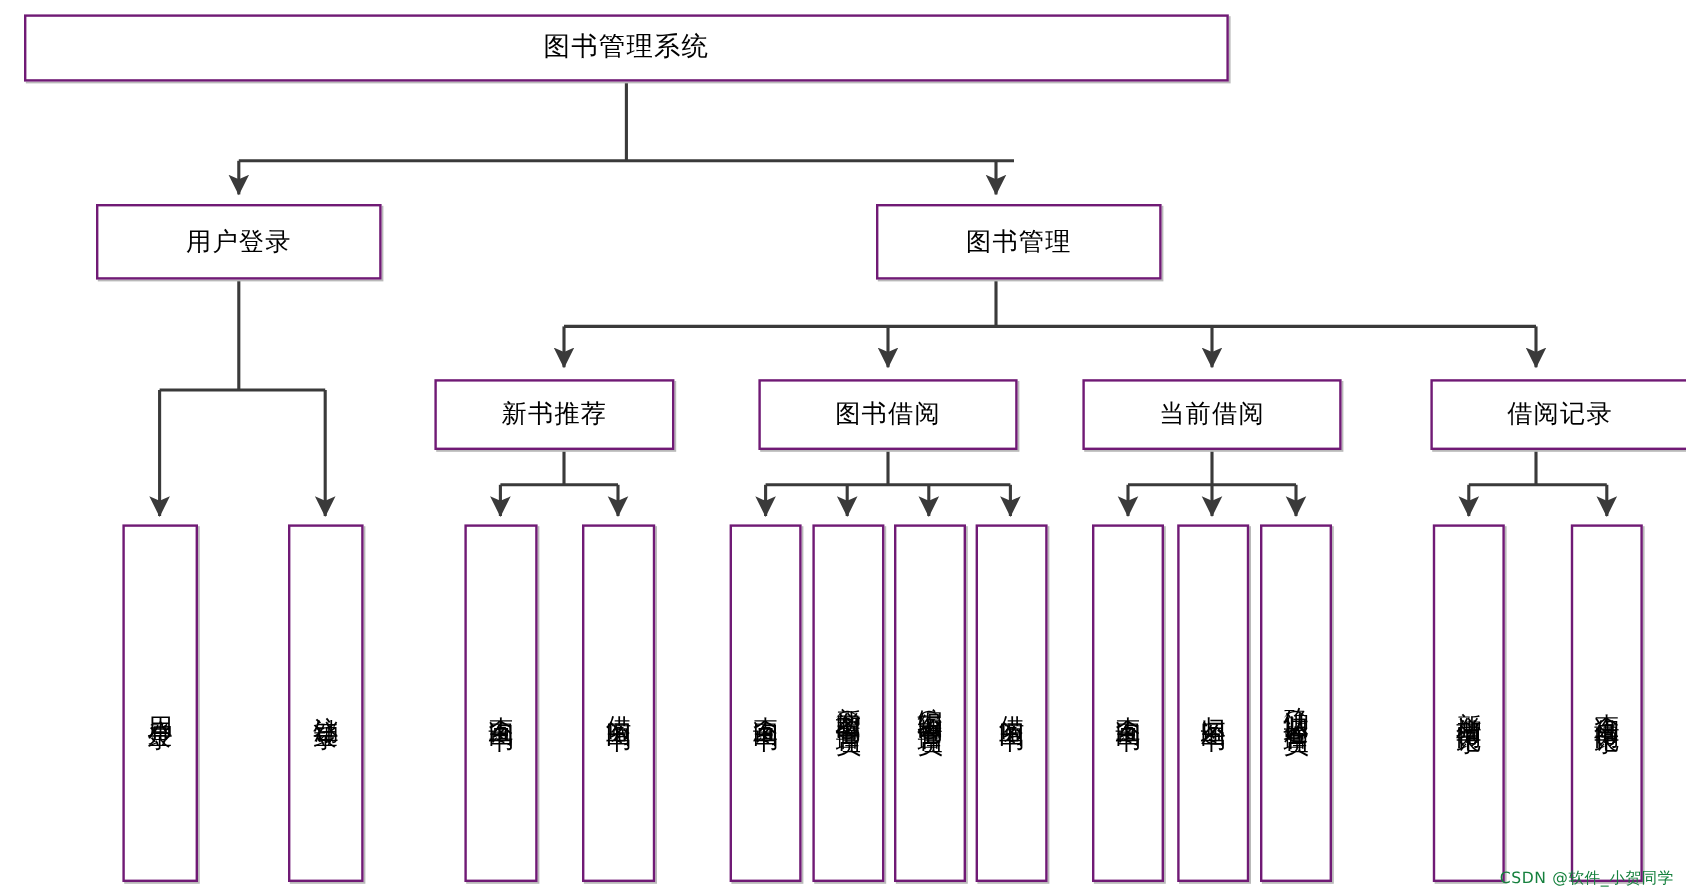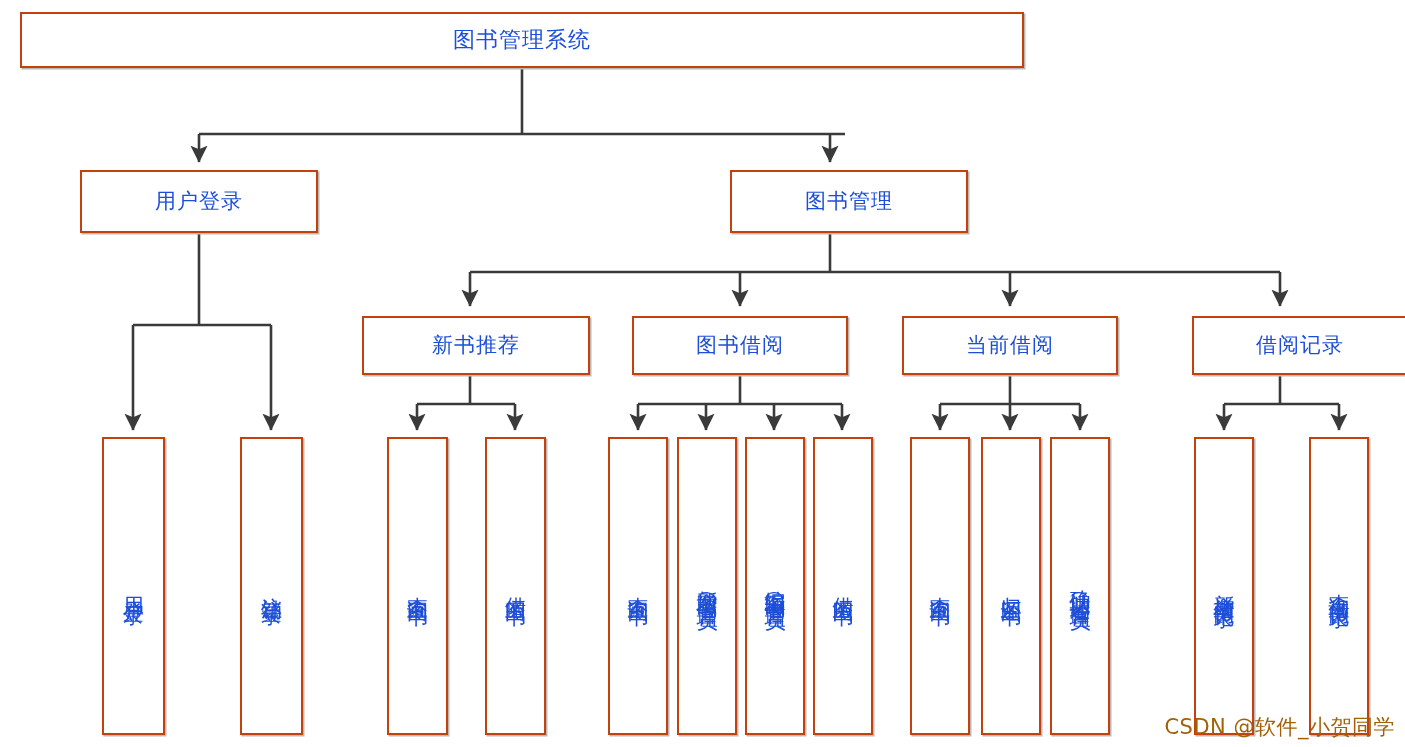--- a/index.html
+++ b/index.html
@@ -22,26 +22,26 @@
     left: 0;
     top: 0;
     width: 1405px;
     height: 747px;
     pointer-events: none;
   }
   .node {
     position: absolute;
     box-sizing: border-box;
     background: #ffffff;
-    border: 2px solid #c2410c;
+    border: 2px solid #701a75;
     box-shadow: 1.5px 1.5px 0 0 #b9b9b9;
     display: flex;
     align-items: center;
     justify-content: center;
-    color: #1d4ed8;
+    color: #000000;
   }
   .node.h {
     font-size: 21px;
     letter-spacing: 1px;
     line-height: 1.2;
   }
   .node.v {
     font-size: 21px;
     letter-spacing: 1px;
   }
@@ -52,22 +52,22 @@
     line-height: 1.05;
     white-space: nowrap;
   }
   .node.root {
     font-size: 22px;
   }
   #watermark {
     position: absolute;
     right: 10px;
     bottom: 6px;
-    font-size: 21px;
-    color: #a16207;
+    font-size: 13px;
+    color: #15803d;
     letter-spacing: 0.5px;
     white-space: nowrap;
     user-select: none;
   }
 </style>
 </head>
 <body>
 
 <div id="stage">
 
@@ -125,21 +125,21 @@
     <span>图书管理系统</span>
   </div>
 
   <div class="node h" style="left:80px; top:170px; width:238px; height:63px;">
     <span>用户登录</span>
   </div>
   <div class="node h" style="left:730px; top:170px; width:238px; height:63px;">
     <span>图书管理</span>
   </div>
 
-  <div class="node h" style="left:362px; top:316px; width:228px; height:59px;">
+  <div class="node h" style="left:362px; top:316px; width:200px; height:59px;">
     <span>新书推荐</span>
   </div>
   <div class="node h" style="left:902px; top:316px; width:216px; height:59px;">
     <span>当前借阅</span>
   </div>
   <div class="node h" style="left:632px; top:316px; width:216px; height:59px;">
     <span>图书借阅</span>
   </div>
   <div class="node h" style="left:1172px; top:316px; width:216px; height:59px;margin-left:20px;">
     <span>借阅记录</span>

